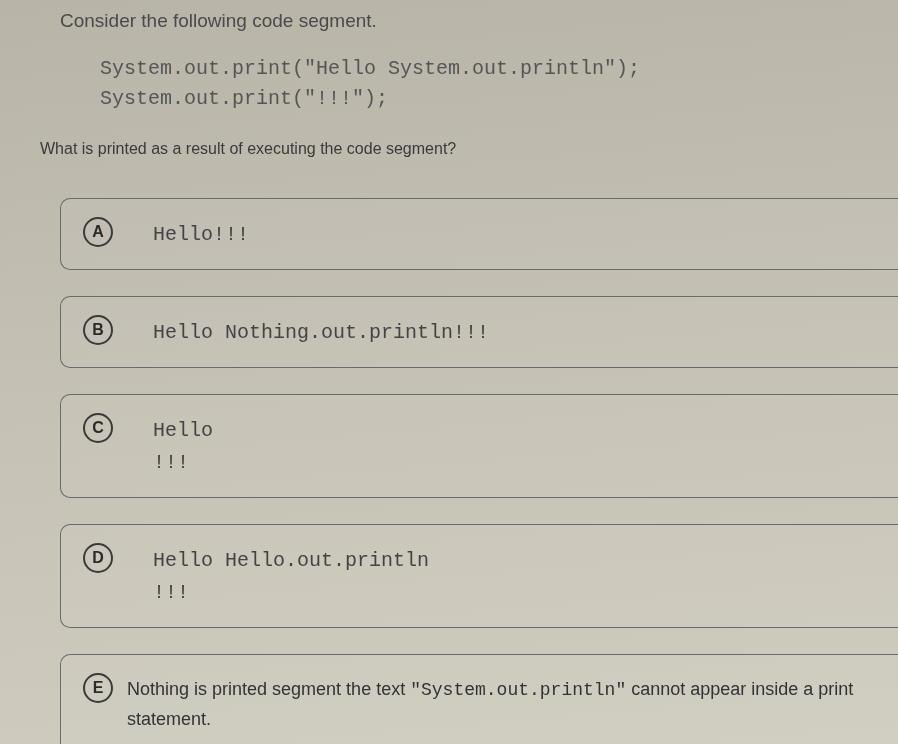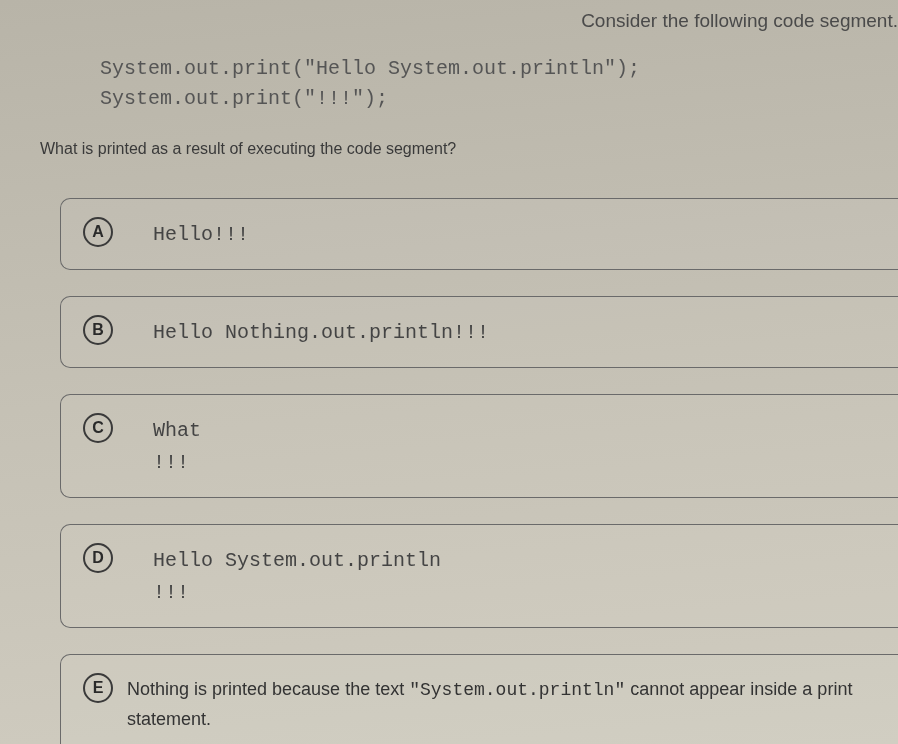--- a/index.html
+++ b/index.html
@@ -10,21 +10,20 @@
     font-family: Arial, Helvetica, sans-serif;
     color: #2a2a2a;
     padding: 10px 0 0 40px;
     overflow: hidden;
   }
   .prompt {
     font-size: 19px;
     color: #4a4a4a;
     margin-bottom: 22px;
     margin-left: 20px;
-    text-align: right;
   }
   .code-block {
     font-family: "Courier New", monospace;
     font-size: 20px;
     color: #555;
     margin-left: 60px;
     margin-bottom: 26px;
     line-height: 1.5;
     white-space: pre;
   }
@@ -94,30 +93,30 @@
     <div class="answer-text">Hello!!!</div>
   </div>
 
   <div class="option">
     <div class="letter">B</div>
     <div class="answer-text">Hello Nothing.out.println!!!</div>
   </div>
 
   <div class="option">
     <div class="letter">C</div>
-    <div class="answer-text">What
+    <div class="answer-text">Hello
 !!!</div>
   </div>
 
   <div class="option">
     <div class="letter">D</div>
-    <div class="answer-text">Hello System.out.println
+    <div class="answer-text">Hello Hello.out.println
 !!!</div>
   </div>
 
   <div class="option tight">
     <div class="letter">E</div>
     <div class="answer-text sans">
-      <span>Nothing is printed because the text </span><span class="mono">"System.out.println"</span><span> cannot appear inside a print statement.</span>
+      <span>Nothing is printed segment the text </span><span class="mono">"System.out.println"</span><span> cannot appear inside a print statement.</span>
     </div>
   </div>
 
 </div>
 
 </body></html>

